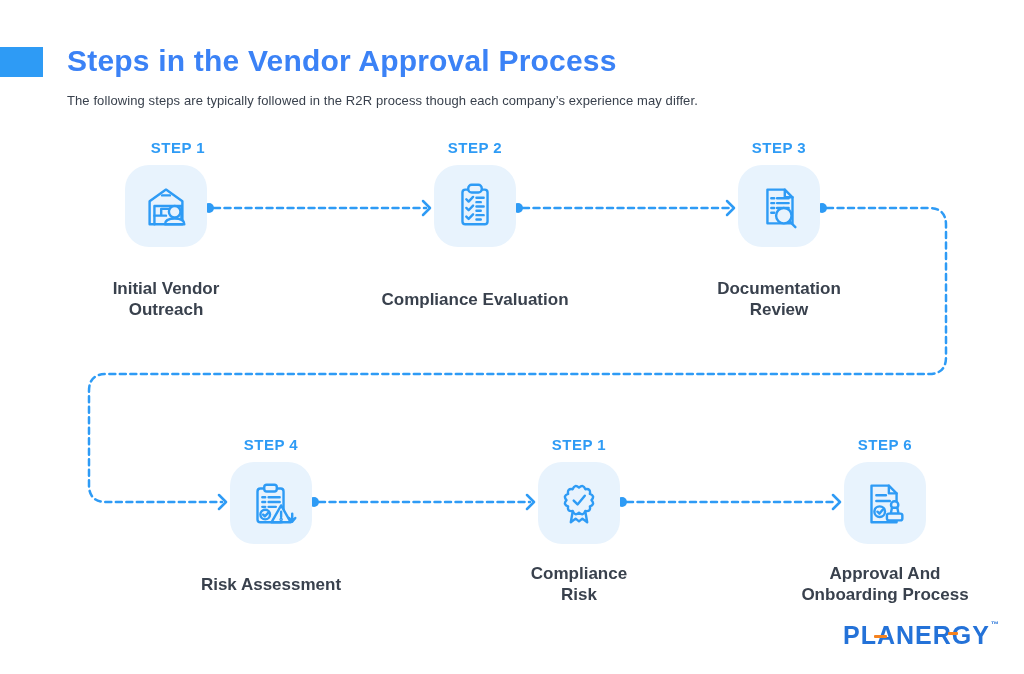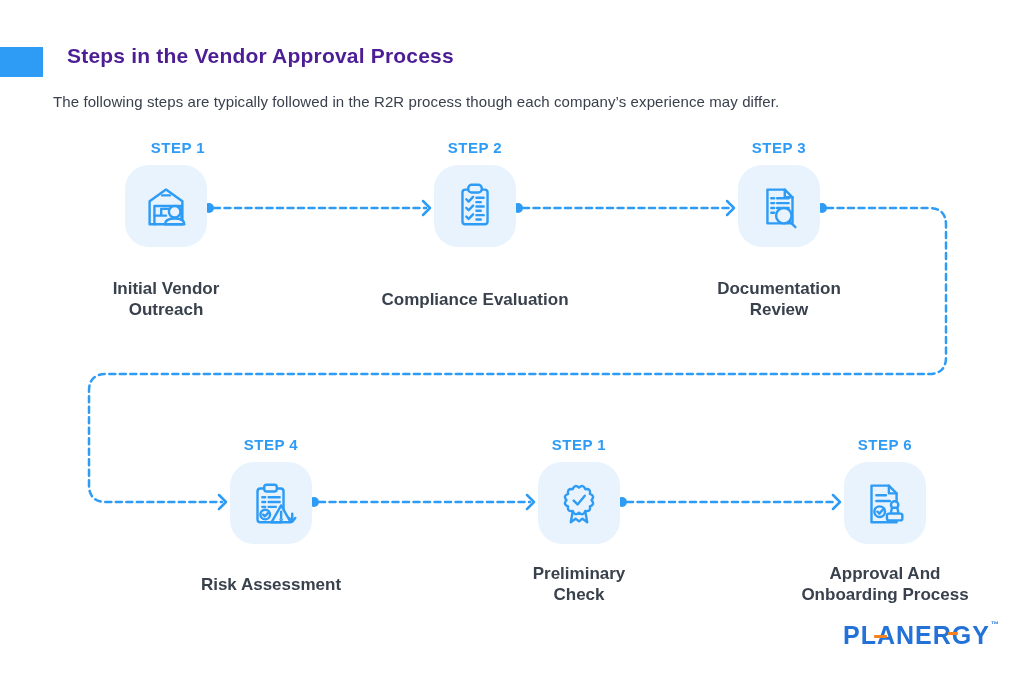--- a/index.html
+++ b/index.html
@@ -1,22 +1,22 @@
 <!DOCTYPE html>
 <html><head>
 <meta charset="utf-8">
 <style>
   html,body{margin:0;padding:0;background:#fff;}
   .stage{position:relative;width:1024px;height:674px;background:#ffffff;overflow:hidden;
          font-family:"Liberation Sans",sans-serif;color:#3a424e;}
 
   
   .accent-bar{position:absolute;left:0;top:47;top:47px;width:43px;height:30px;background:#2e9bf5;}
-  .title{position:absolute;left:67px;top:44px;font-size:21px;font-weight:700;letter-spacing:.2px;color:#4c1d95;}
-  .subtitle{position:absolute;left:53px;top:93px;font-size:15px;font-weight:500;color:#39414d;letter-spacing:.1px;}
+  .title{position:absolute;left:67px;top:44px;font-size:30px;font-weight:700;letter-spacing:.2px;color:#3b82f6;}
+  .subtitle{position:absolute;left:67px;top:93px;font-size:13px;font-weight:500;color:#39414d;letter-spacing:.1px;}
 
   
   .connectors{position:absolute;left:0;top:0;}
   .dash{stroke-dasharray:6 4.5;}
 
   
   .step-label{position:absolute;width:140px;text-align:center;font-size:15px;font-weight:700;
               color:#2e9bf5;letter-spacing:.5px;}
   .tile{position:absolute;width:82px;height:82px;border-radius:24px;background:#e8f3fd;
         display:flex;align-items:center;justify-content:center;}
@@ -146,21 +146,21 @@
     <div class="step-label r2l" style="left:509px">STEP 1</div>
     <div class="tile r2t" style="left:538px">
       <svg viewBox="0 0 56 56">
         <g class="ic">
           <path d="M21.5 36.5 L19.5 48 L24.5 44.2 L28 47 L31.5 44.2 L36.5 48 L34.5 36.5"></path>
           <path class="icfill" d="M41 25 Q44.9 29.5 39.3 31.5 Q40.4 37.4 34.5 36.3 Q32.5 41.9 28 38 Q23.5 41.9 21.5 36.3 Q15.6 37.4 16.7 31.5 Q11.1 29.5 15 25 Q11.1 20.5 16.7 18.5 Q15.6 12.6 21.5 13.7 Q23.5 8.1 28 12 Q32.5 8.1 34.5 13.7 Q40.4 12.6 39.3 18.5 Q44.9 20.5 41 25 Z"></path>
           <path d="M22.5 25.5 L26.5 29.5 L34 20.5"></path>
         </g>
       </svg>
     </div>
-    <div class="caption r2c" style="left:519px;width:120px">Preliminary Check</div>
+    <div class="caption r2c" style="left:519px;width:120px">Compliance Risk</div>
   </div>
 
   <div>
     <div class="step-label r2l" style="left:815px">STEP 6</div>
     <div class="tile r2t" style="left:844px">
       <svg viewBox="0 0 56 56">
         <g class="ic">
           <path d="M14 10 H32 L40 18 V48 H14 Z"></path>
           <path d="M32 10 V18 H40"></path>
           <path d="M19 20 H29 M19 26 H33"></path>

